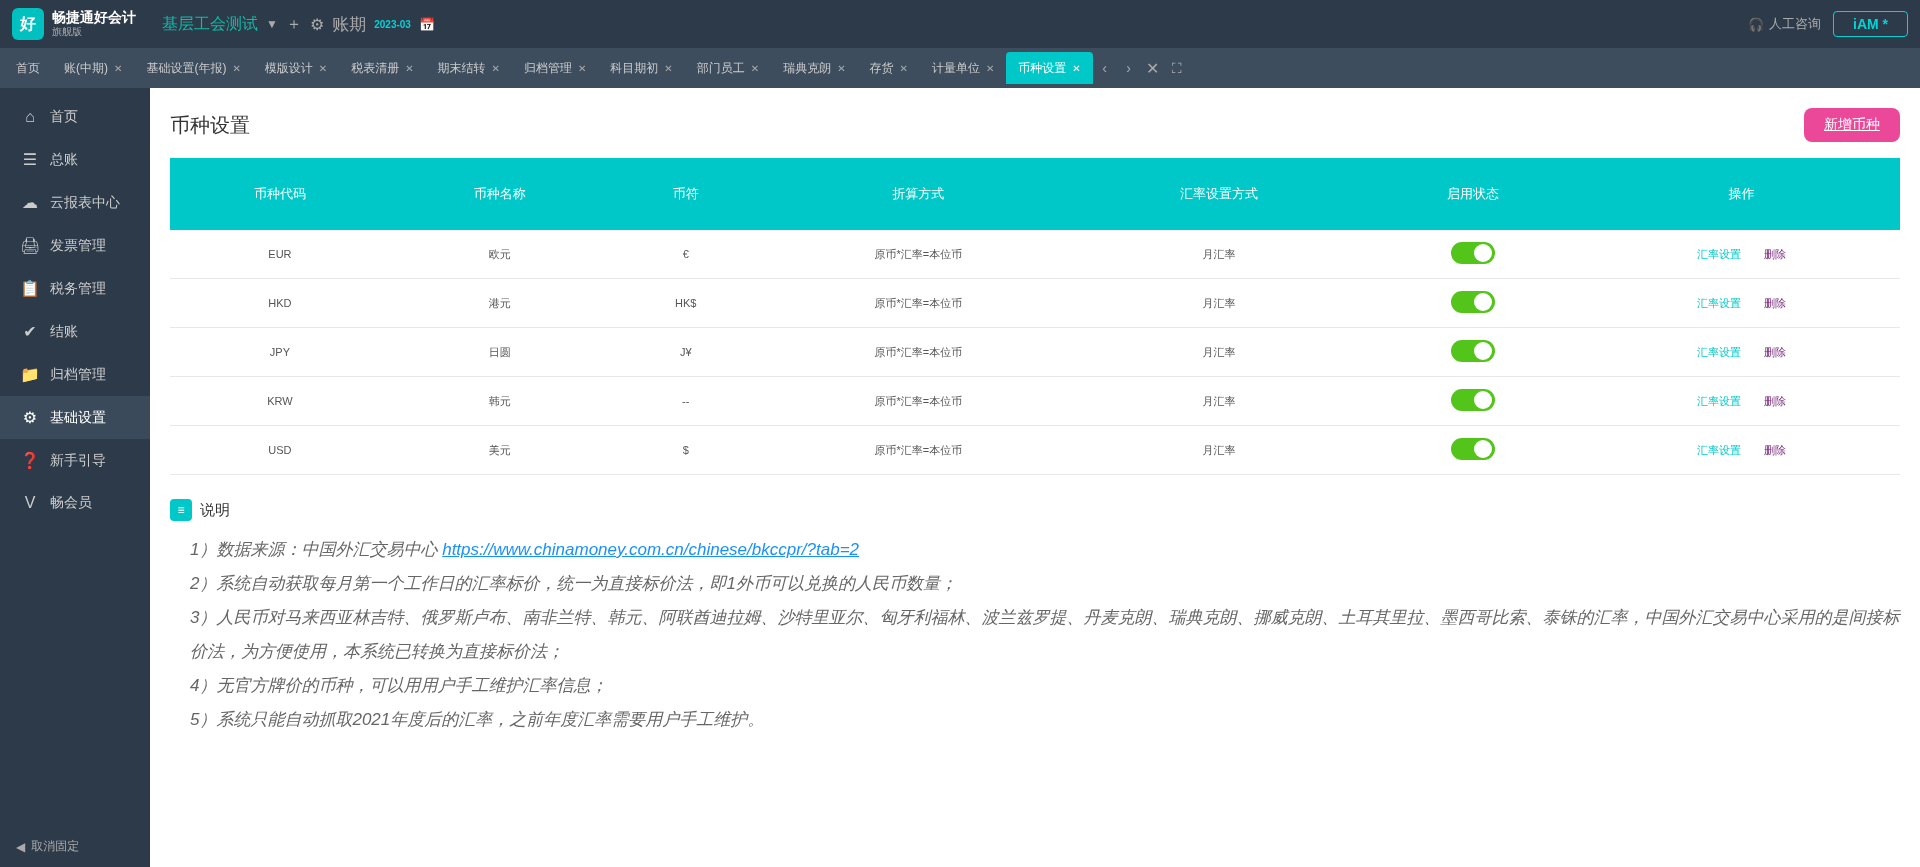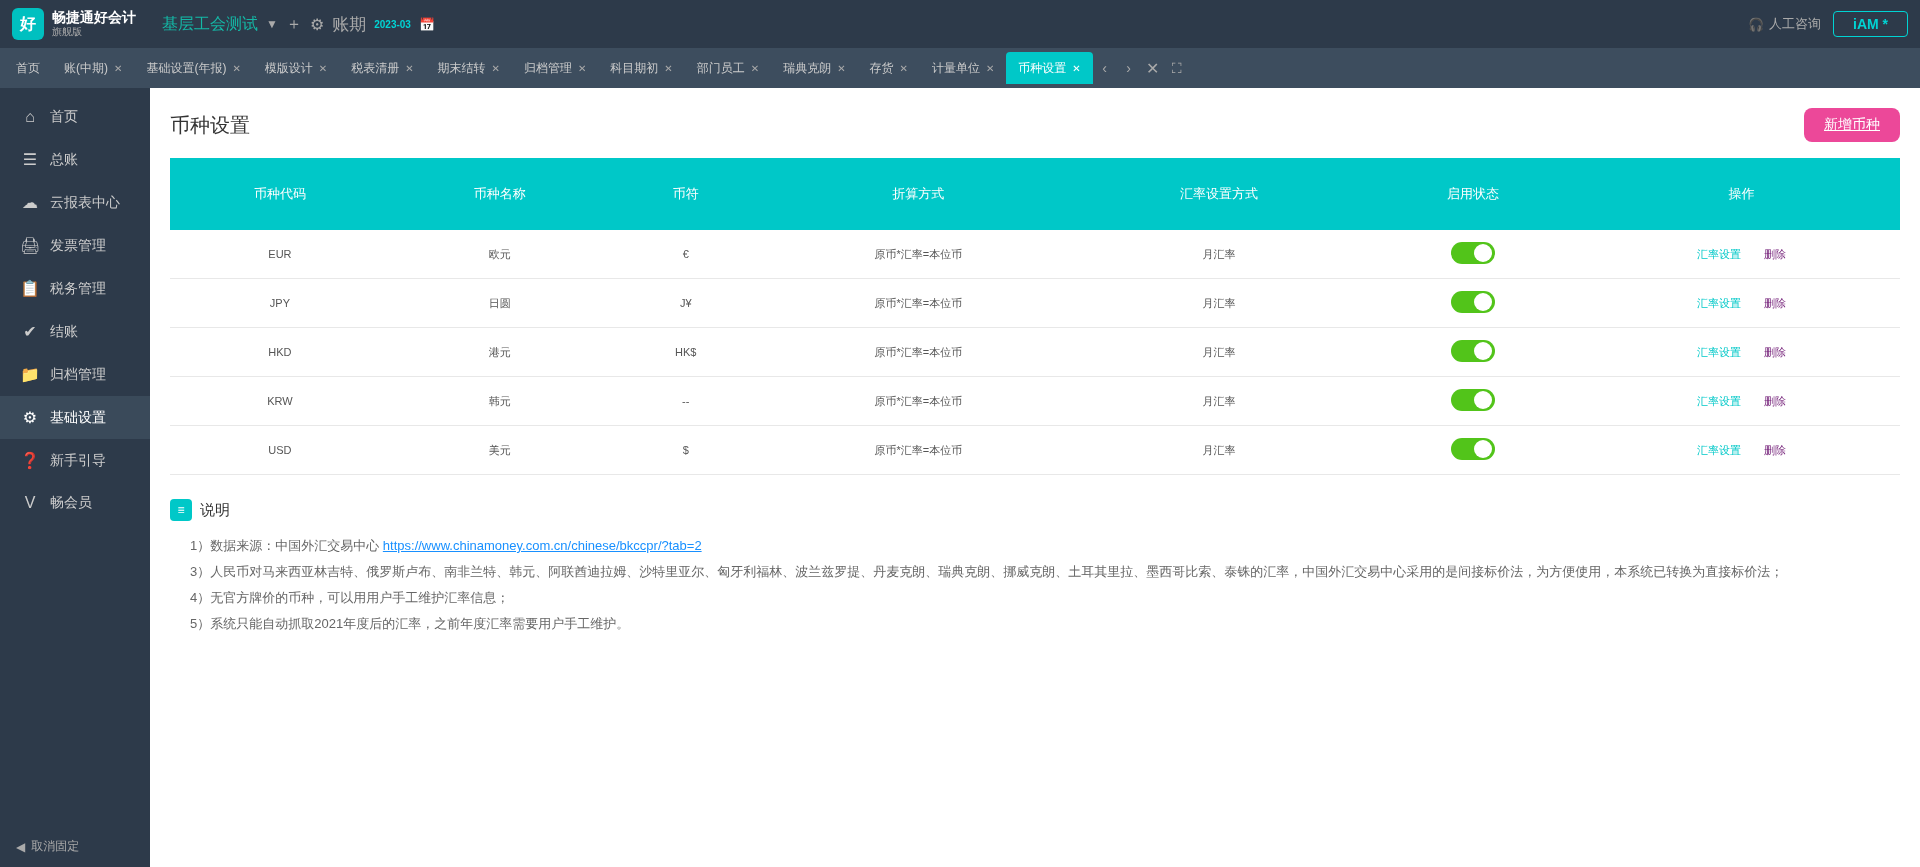--- a/index.html
+++ b/index.html
@@ -281,23 +281,24 @@
       background: #00c8c8;
       border-radius: 4px;
       display: flex;
       align-items: center;
       justify-content: center;
       color: white;
       font-size: 12px;
     }
     .note-list { list-style: none; padding-left: 20px; }
     .note-list li {
-      font-size: 13px;
+      font-size: 17px;
       color: #666;
       line-height: 2;
+      font-style: italic;
     }
     .note-link {
       color: #1890ff;
       text-decoration: underline;
     }
   </style>
 </head>
 <body>
 
 <div class="top-header">
@@ -460,37 +461,37 @@
       <td>月汇率</td>
       <td>
         <div class="toggle"></div>
       </td>
       <td>
         <a class="table-link">汇率设置</a>
         <span class="table-delete">删除</span>
       </td>
     </tr>
           <tr>
+      <td>HKD</td>
+      <td>港元</td>
+      <td>HK$</td>
+      <td>原币*汇率=本位币</td>
+      <td>月汇率</td>
+      <td>
+        <div class="toggle"></div>
+      </td>
+      <td>
+        <a class="table-link">汇率设置</a>
+        <span class="table-delete">删除</span>
+      </td>
+    </tr>
+          <tr>
       <td>JPY</td>
       <td>日圆</td>
       <td>J¥</td>
-      <td>原币*汇率=本位币</td>
-      <td>月汇率</td>
-      <td>
-        <div class="toggle"></div>
-      </td>
-      <td>
-        <a class="table-link">汇率设置</a>
-        <span class="table-delete">删除</span>
-      </td>
-    </tr>
-          <tr>
-      <td>HKD</td>
-      <td>港元</td>
-      <td>HK$</td>
       <td>原币*汇率=本位币</td>
       <td>月汇率</td>
       <td>
         <div class="toggle"></div>
       </td>
       <td>
         <a class="table-link">汇率设置</a>
         <span class="table-delete">删除</span>
       </td>
     </tr>
@@ -525,19 +526,20 @@
         </tbody>
     </table>
 
     <div class="note-section">
       <div class="note-title">
         <div class="note-icon">≡</div>
         <span>说明</span>
       </div>
       <ul class="note-list" id="note-list">
       <li>1）数据来源：中国外汇交易中心 <a class="note-link" href="#">https://www.chinamoney.com.cn/chinese/bkccpr/?tab=2</a></li>
+          <li>2）系统自动获取每月第一个工作日的汇率标价，统一为直接标价法，即1外币可以兑换的人民币数量；</li>
           <li>3）人民币对马来西亚林吉特、俄罗斯卢布、南非兰特、韩元、阿联酋迪拉姆、沙特里亚尔、匈牙利福林、波兰兹罗提、丹麦克朗、瑞典克朗、挪威克朗、土耳其里拉、墨西哥比索、泰铢的汇率，中国外汇交易中心采用的是间接标价法，为方便使用，本系统已转换为直接标价法；</li>
           <li>4）无官方牌价的币种，可以用用户手工维护汇率信息；</li>
           <li>5）系统只能自动抓取2021年度后的汇率，之前年度汇率需要用户手工维护。</li>
         </ul>
     </div>
   </div>
 </div>
 
 </body></html>

